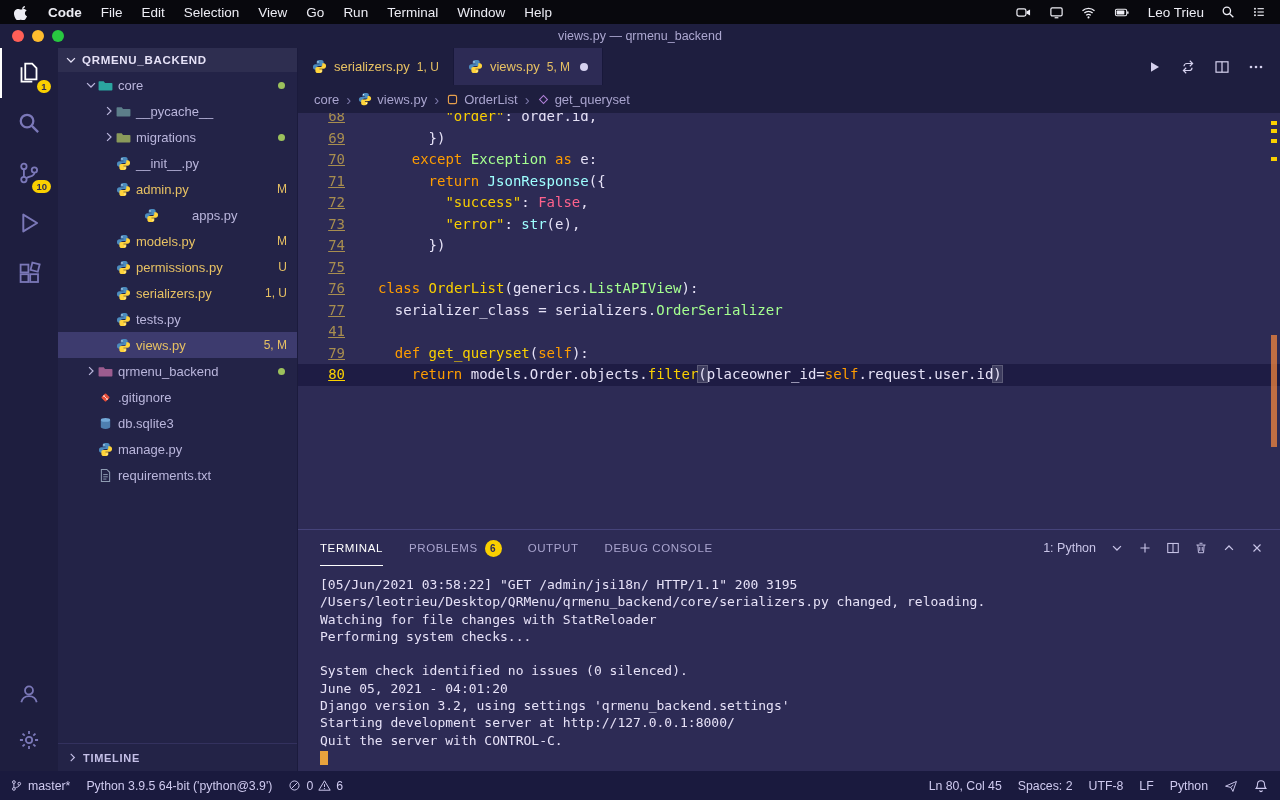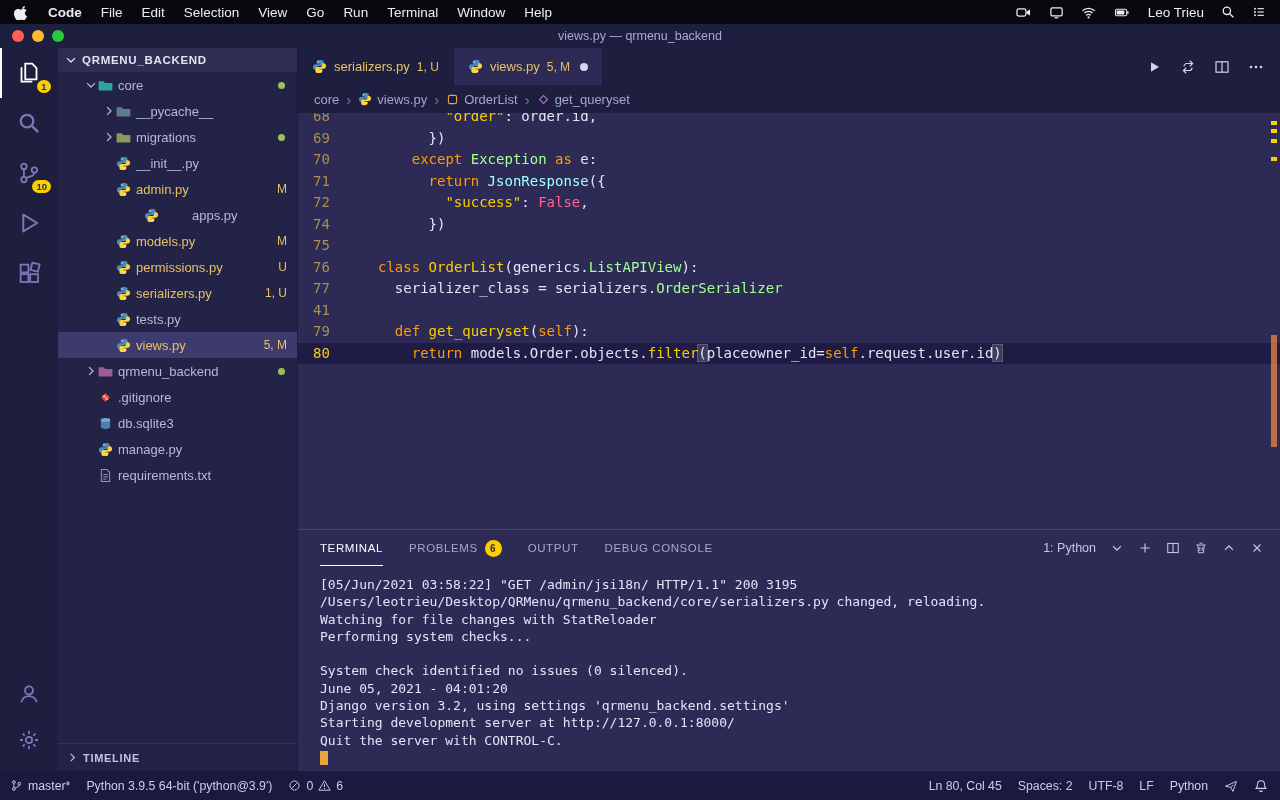--- a/index.html
+++ b/index.html
@@ -67,21 +67,21 @@
   #breadcrumb { height:28px; background:#1E1E3F; display:flex; align-items:center; gap:7px;
     padding:0 16px; font-size:13px; color:#A9A4CE; flex:none; }
   .bc-sep { color:#7B78A8; font-size:15px; line-height:1; }
   .bc-item { display:flex; align-items:center; gap:5px; }
 
   #codearea { flex:1; position:relative; background:#2D2B55; overflow:hidden; }
   #codelines { padding-top:5px; }
   .cl { display:flex; height:21.5px; line-height:21.5px;
     font-family:"DejaVu Sans Mono","Liberation Mono",monospace; font-size:14px; white-space:pre; }
   .cl.clip { margin-top:-12px; }
-  .cl .ln { width:47px; text-align:center; color:#A88E4F; flex:none; }
+  .cl .ln { width:47px; text-align:right; color:#A88E4F; flex:none;text-decoration:underline; }
   .cl .ct { padding-left:33px; color:#E6E2F7; }
   .cl.cur { background:rgba(14,12,48,.45); }
   .cl.cur .ln { color:#FAD000; }
   .kw{color:#FF9D00;} .fn{color:#FAD000;} .ty{color:#A5FF90;} .st{color:#FAD000;}
   .bi{color:#9EFFFF;} .cn{color:#FF628C;} .sf{color:#FF9D00;}
   .bh{background:rgba(255,255,255,.14); outline:1px solid rgba(255,255,255,.28);}
   .ov-mark { position:absolute; right:3px; width:6px; }
 
   
   #panel { height:242px; flex:none; background:#2D2B55; border-top:1px solid #45437A; }
@@ -560,20 +560,21 @@
         <span>get_queryset</span>
       </span>
     </div>
   <div id="codearea">
     <div id="codelines">
         <div class="cl clip"><span class="ln">68</span><span class="ct"><span class="pl">        </span><span class="st">"order"</span><span class="pl">: order.id,</span></span></div>
         <div class="cl"><span class="ln">69</span><span class="ct"><span class="pl">      })</span></span></div>
         <div class="cl"><span class="ln">70</span><span class="ct"><span class="pl">    </span><span class="kw">except</span><span class="pl"> </span><span class="ty">Exception</span><span class="pl"> </span><span class="kw">as</span><span class="pl"> e:</span></span></div>
         <div class="cl"><span class="ln">71</span><span class="ct"><span class="pl">      </span><span class="kw">return</span><span class="pl"> </span><span class="bi">JsonResponse</span><span class="pl">({</span></span></div>
         <div class="cl"><span class="ln">72</span><span class="ct"><span class="pl">        </span><span class="st">"success"</span><span class="pl">: </span><span class="cn">False</span><span class="pl">,</span></span></div>
+        <div class="cl"><span class="ln">73</span><span class="ct"><span class="pl">        </span><span class="st">"error"</span><span class="pl">: </span><span class="bi">str</span><span class="pl">(e),</span></span></div>
         <div class="cl"><span class="ln">74</span><span class="ct"><span class="pl">      })</span></span></div>
         <div class="cl"><span class="ln">75</span><span class="ct"></span></div>
         <div class="cl"><span class="ln">76</span><span class="ct"><span class="kw">class</span><span class="pl"> </span><span class="fn">OrderList</span><span class="pl">(generics.</span><span class="ty">ListAPIView</span><span class="pl">):</span></span></div>
         <div class="cl"><span class="ln">77</span><span class="ct"><span class="pl">  serializer_class = serializers.</span><span class="ty">OrderSerializer</span></span></div>
         <div class="cl"><span class="ln">41</span><span class="ct"></span></div>
         <div class="cl"><span class="ln">79</span><span class="ct"><span class="pl">  </span><span class="kw">def</span><span class="pl"> </span><span class="fn">get_queryset</span><span class="pl">(</span><span class="sf">self</span><span class="pl">):</span></span></div>
         <div class="cl cur"><span class="ln">80</span><span class="ct"><span class="pl">    </span><span class="kw">return</span><span class="pl"> models.Order.objects.</span><span class="fn">filter</span><span class="bh">(</span><span class="pl">placeowner_id=</span><span class="sf">self</span><span class="pl">.request.user.id</span><span class="bh">)</span></span></div>
       </div>
     <div id="overview">
         <div class="ov-mark" style="top: 8px; height: 4px; background: rgb(250, 208, 0);"></div>

